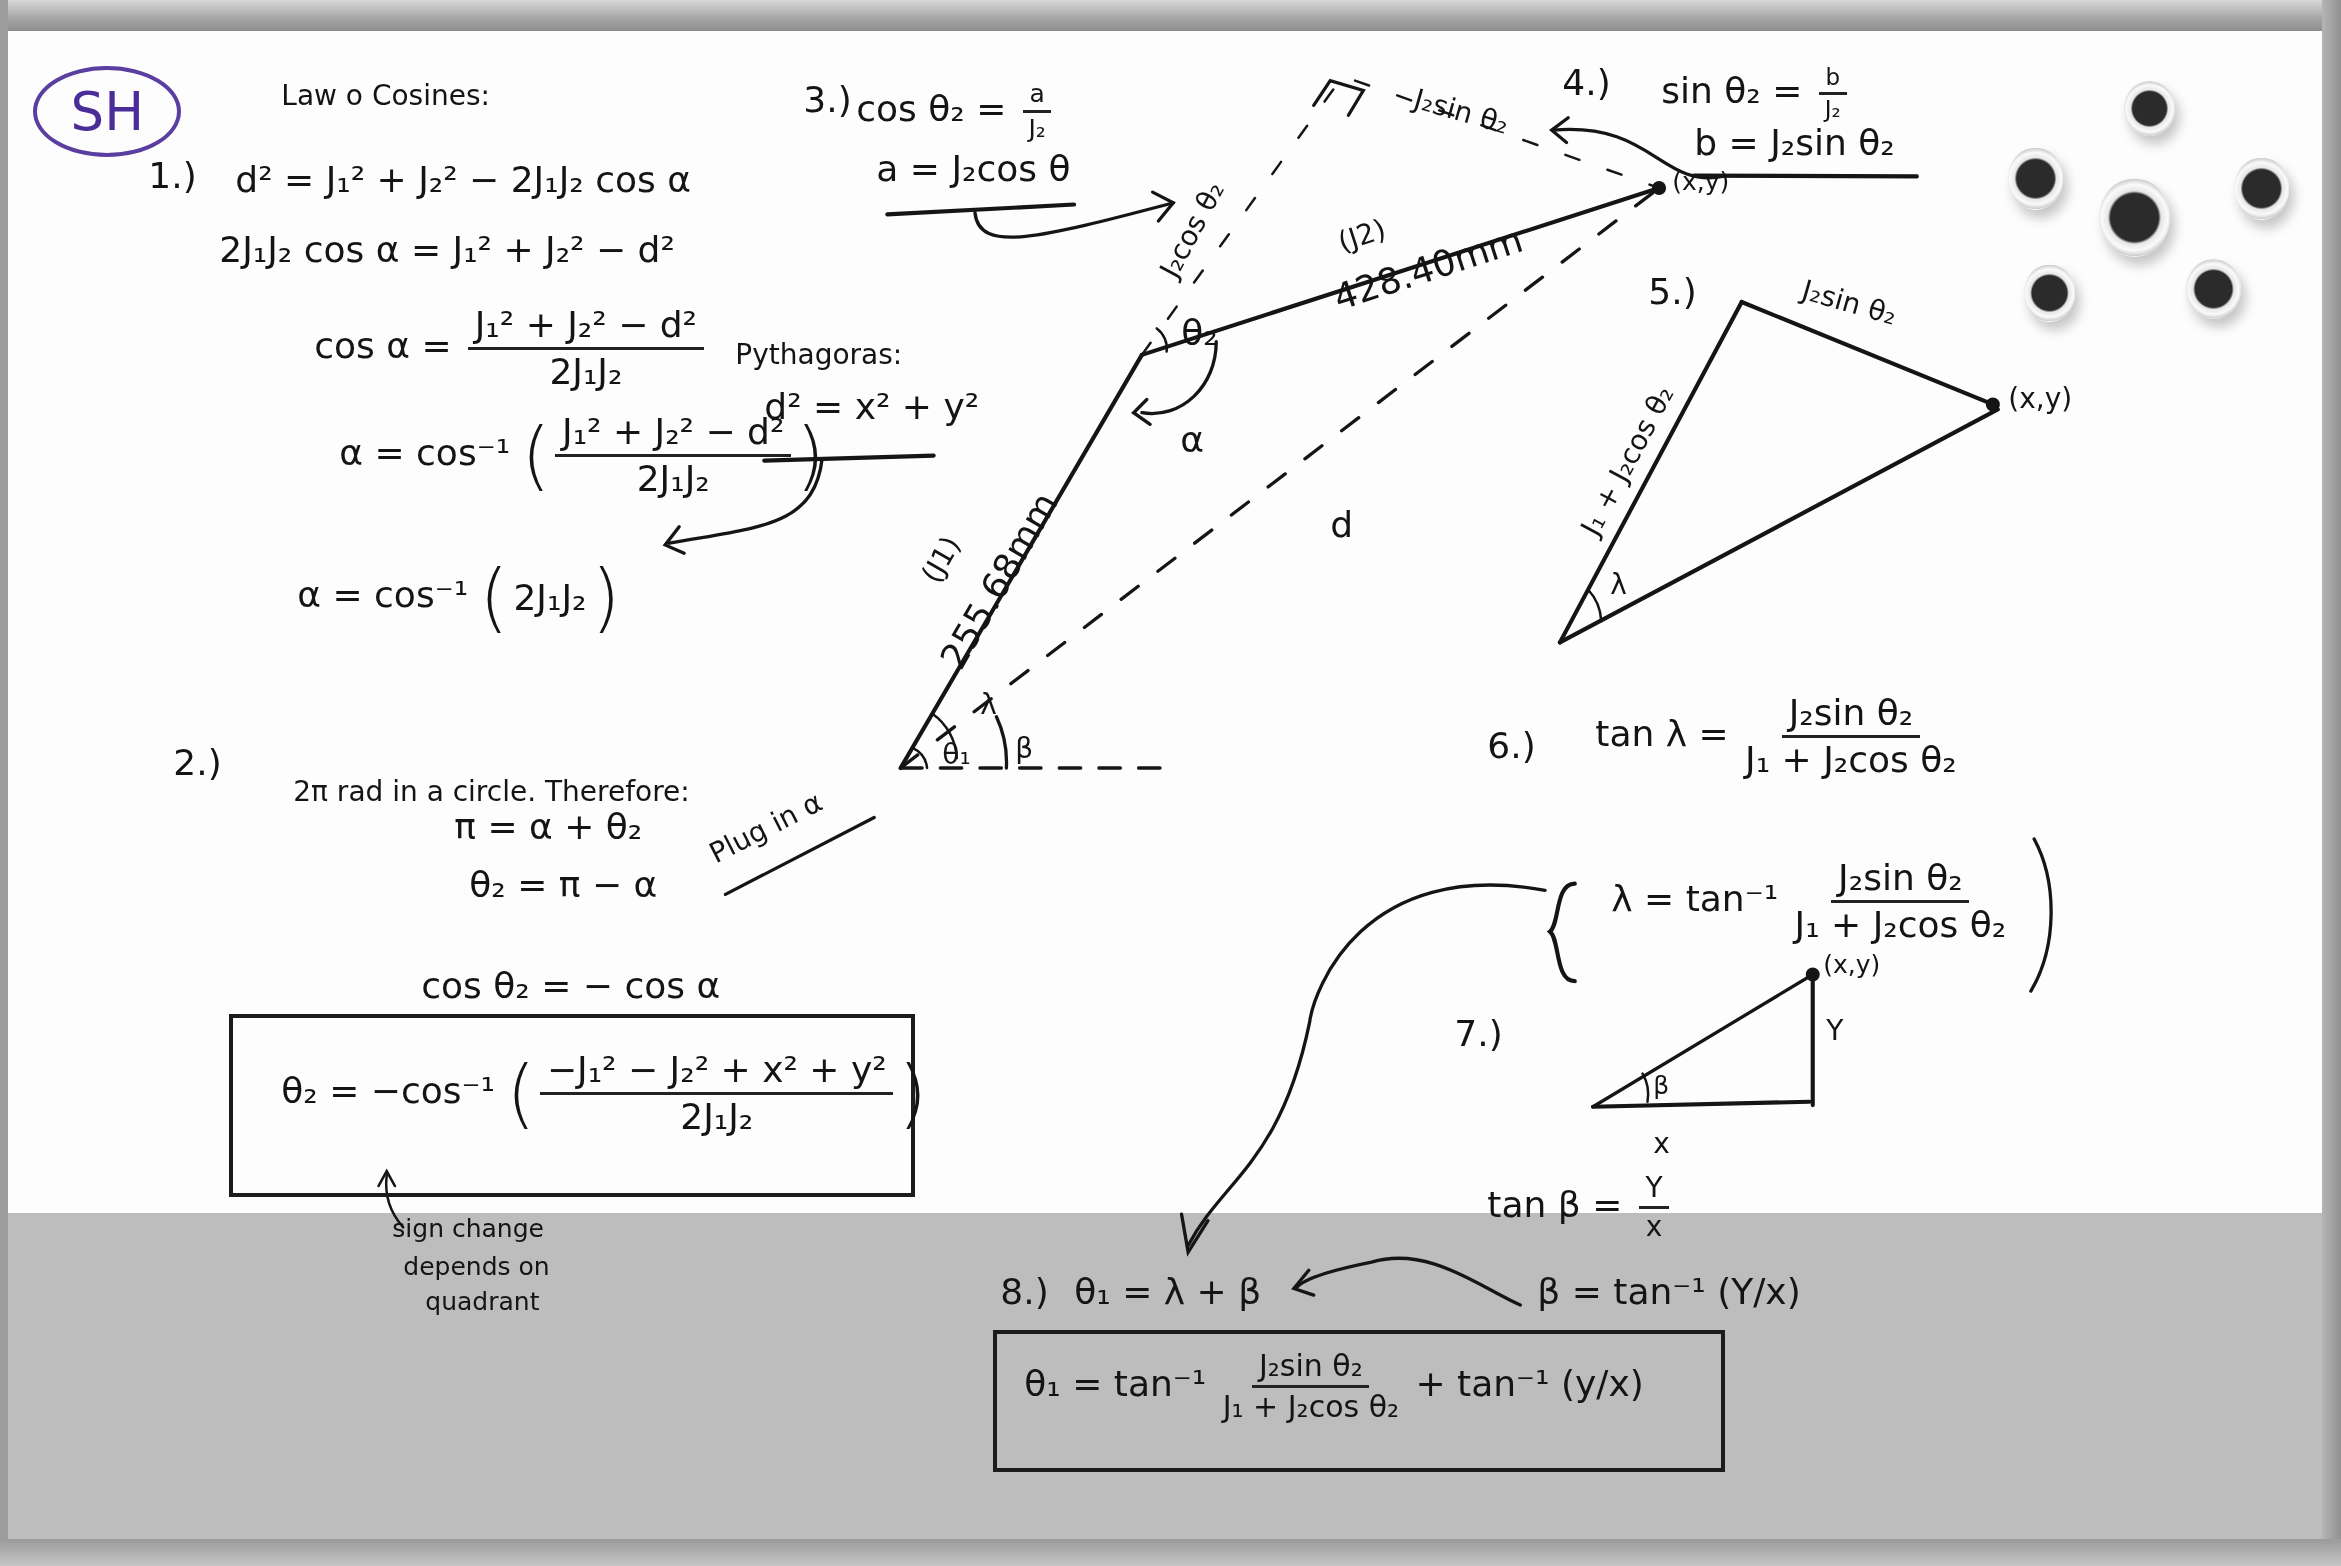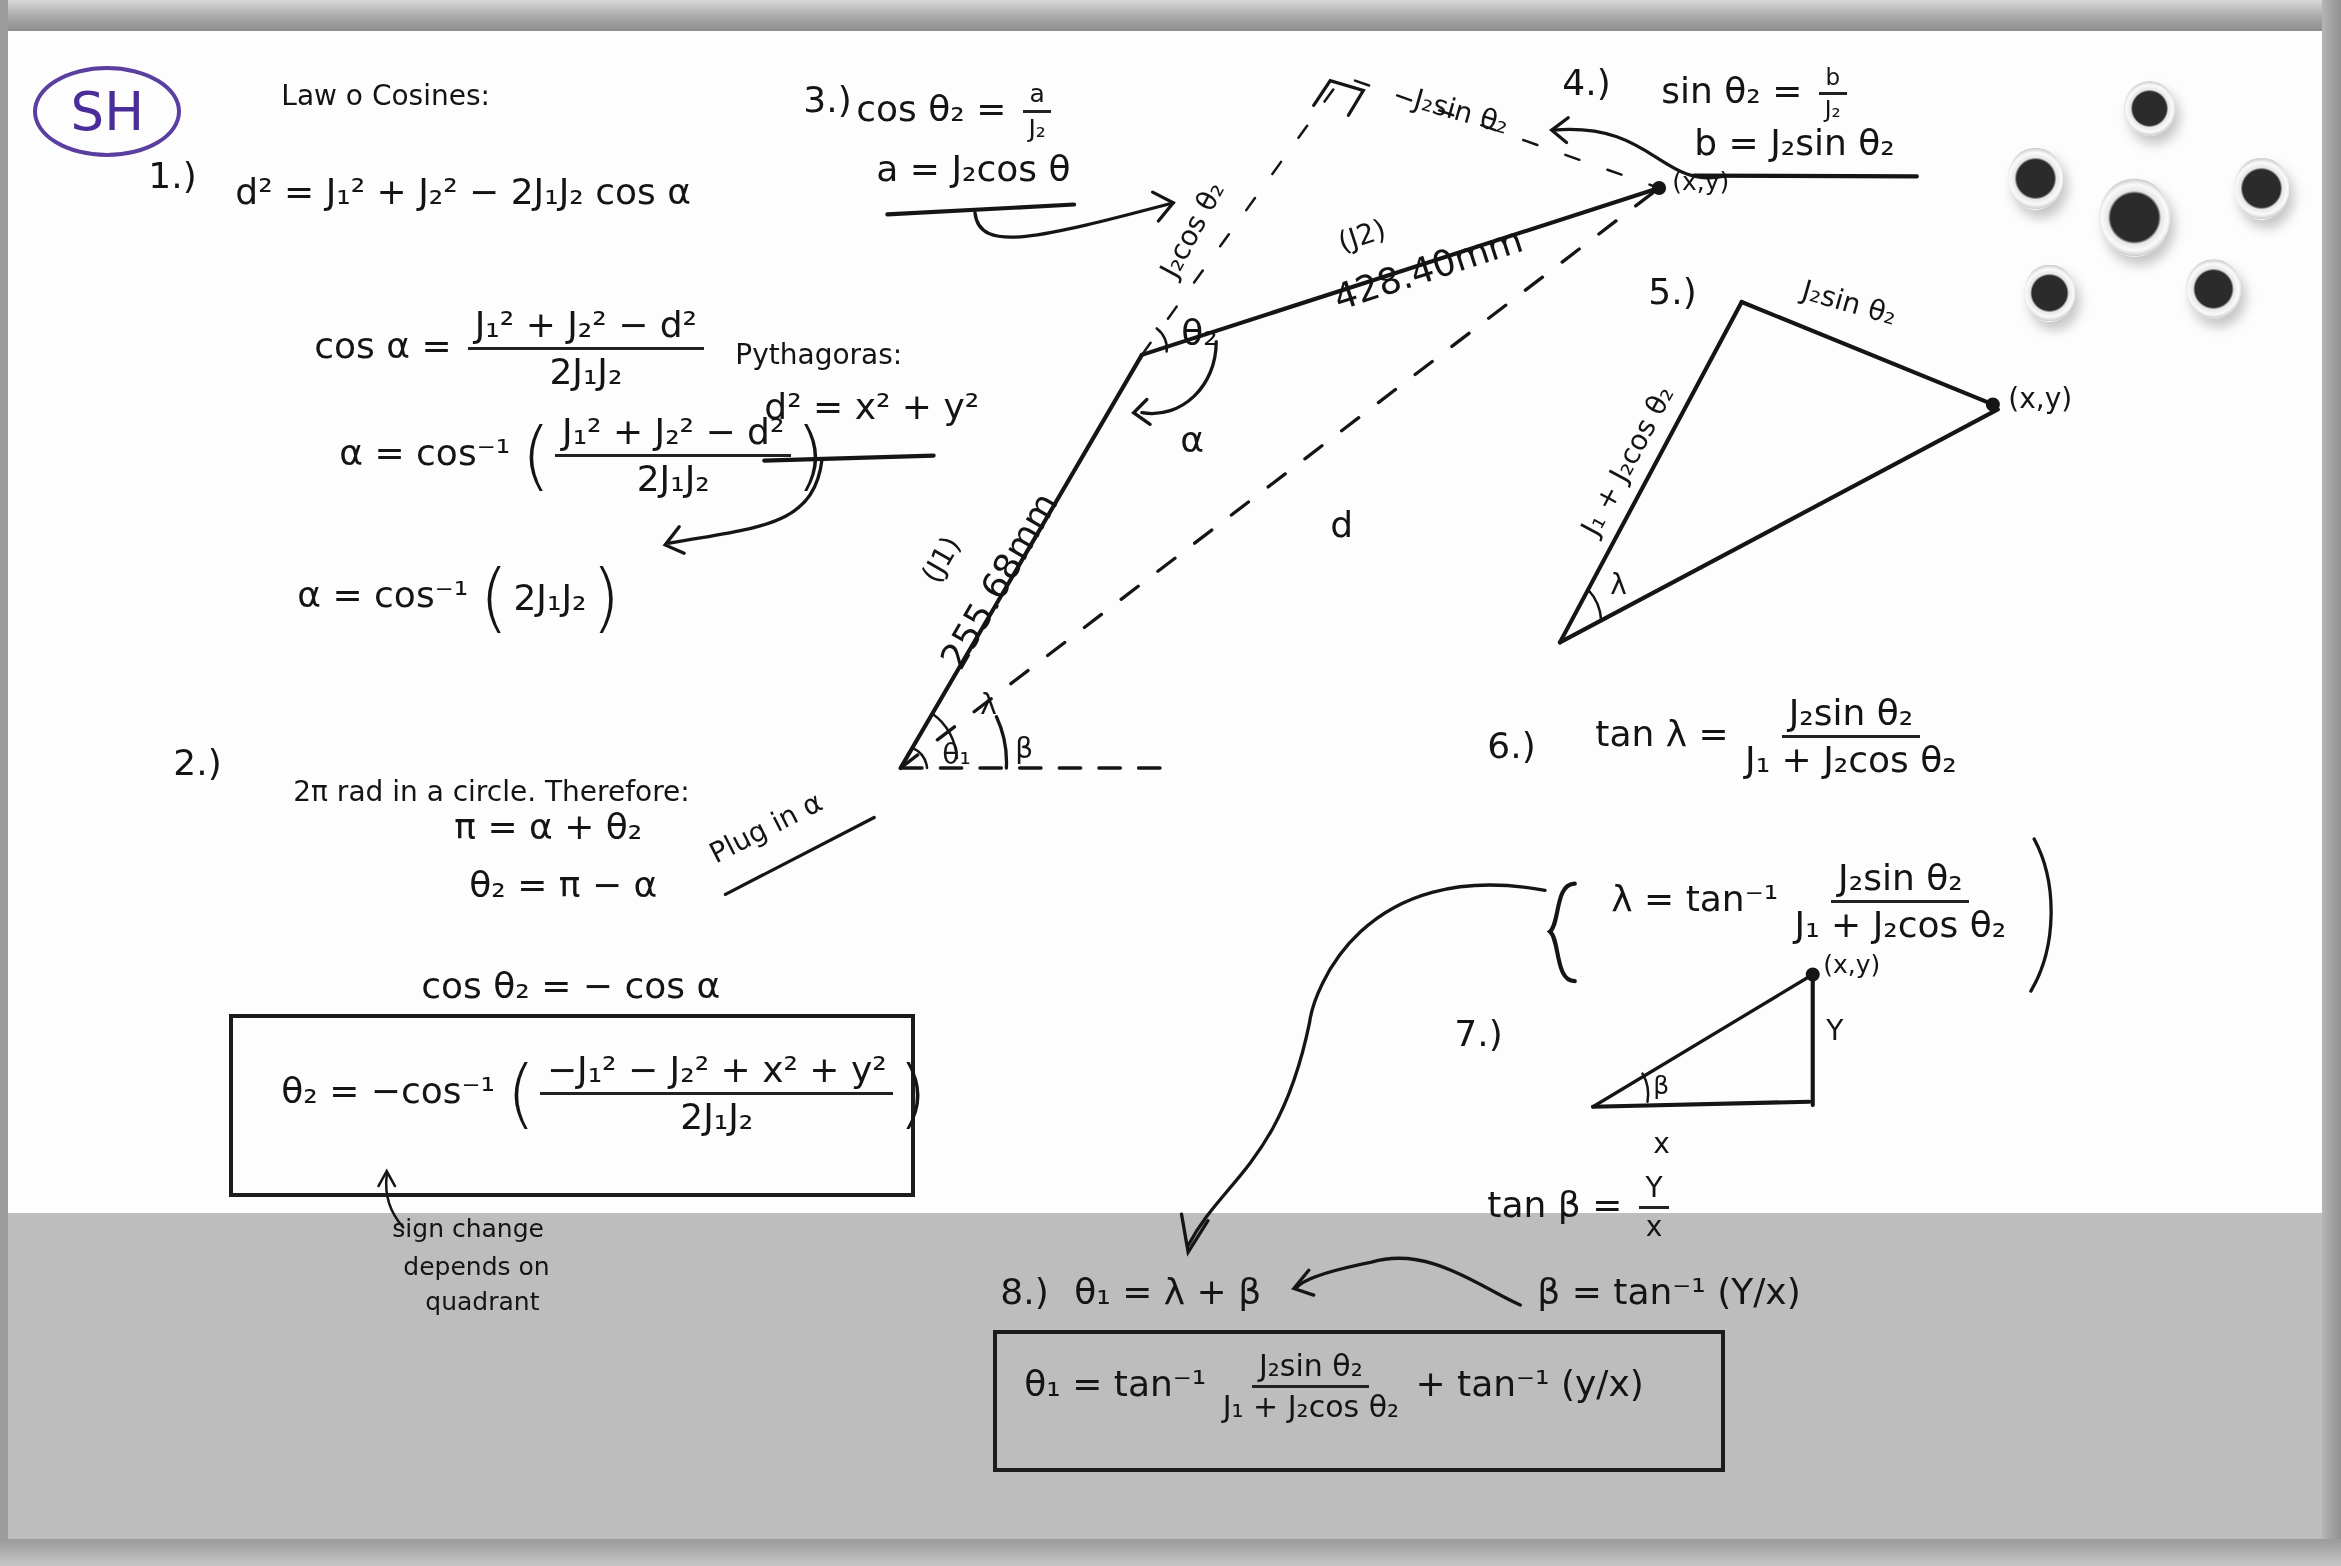--- a/index.html
+++ b/index.html
@@ -107,21 +107,22 @@
 
   <div class="magnet" style="left:2116px;top:50px;width:51px;height:55px;"></div>
   <div class="magnet" style="left:2000px;top:116px;width:55px;height:63px;"></div>
   <div class="magnet" style="left:2091px;top:147px;width:71px;height:79px;"></div>
   <div class="magnet" style="left:2226px;top:126px;width:55px;height:63px;"></div>
   <div class="magnet" style="left:2016px;top:233px;width:51px;height:58px;"></div>
   <div class="magnet" style="left:2178px;top:228px;width:55px;height:60px;"></div>
 
   <div class="hw txt" style="left:273px;top:48px;">Law o Cosines:</div>
   <div class="hw eq" style="left:140px;top:124px;">1.)</div>
-  <div class="hw eq" style="left:227px;top:140px;">d² = J₁² + J₂² − 2J₁J₂ cos α</div>
+  <div class="hw eq" style="left:227px;top:128px;">d² = J₁² + J₂² − 2J₁J₂ cos α</div>
+  <div class="hw eq" style="left:211px;top:198px;">2J₁J₂ cos α = J₁² + J₂² − d²</div>
   <div class="hw eq" style="left:306px;top:273px;">
     <span>cos α =</span>
     <span class="frac">
       <span class="num">J₁² + J₂² − d²</span>
       <span class="den">2J₁J₂</span>
     </span>
   </div>
   <div class="hw eq" style="left:331px;top:380px;">
     <span>α = cos⁻¹</span>
     <span class="paren">(</span><span class="frac">

